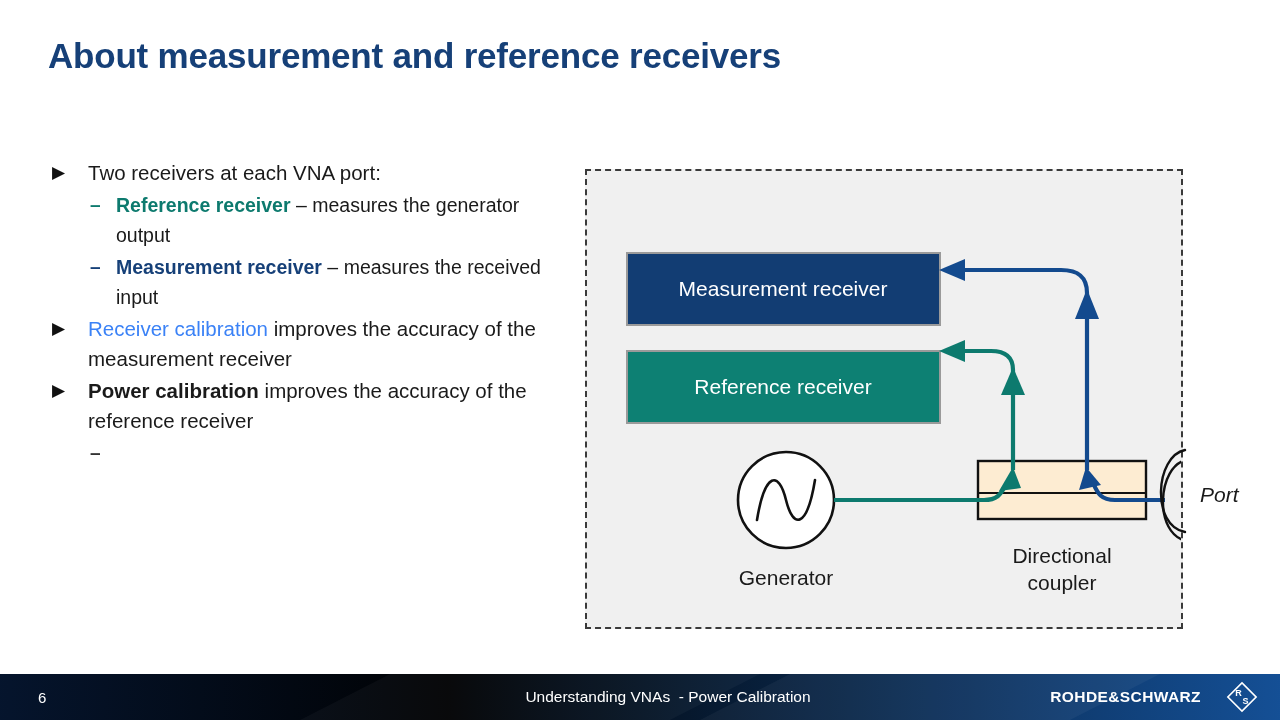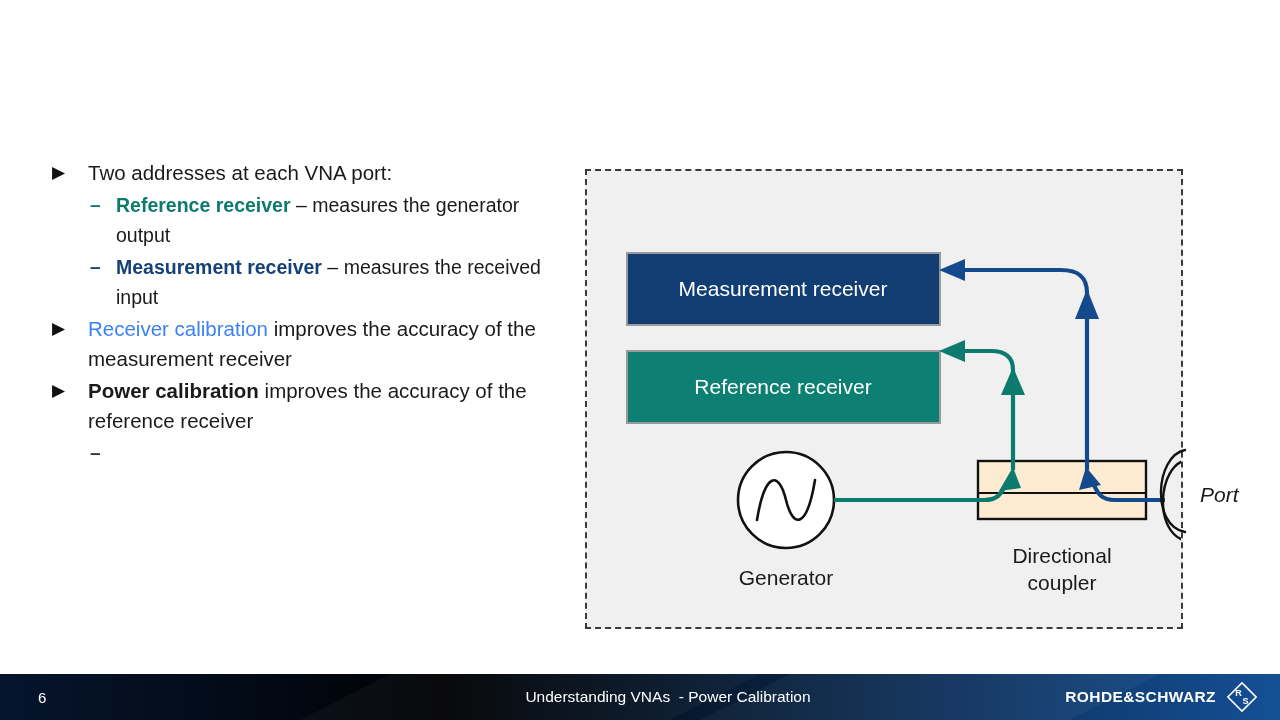--- a/index.html
+++ b/index.html
@@ -94,38 +94,39 @@
   }
   #footer-title{
     position:absolute;left:0;top:0;width:1280px;height:46px;
     display:flex;align-items:center;justify-content:center;
     color:#ffffff;font-size:15.5px;
     white-space:pre;
     padding-left:28px;
   }
   #footer-logo{
     position:absolute;right:20px;top:0;height:46px;
-    display:flex;align-items:center;gap:8px;
+    display:flex;align-items:center;gap:23px;
   }
   #rs-wordmark{
     color:#ffffff;
     font-size:15.5px;
     font-weight:bold;
     letter-spacing:0.4px;
     white-space:nowrap;
   }
 </style>
 </head>
 <body>
 
 <div class="slide">
 
+  <div id="page-title">About measurement and reference receivers</div>
 
   <div id="bullet-list">
-      <div class="lvl1"><span class="marker" style="color: rgb(17, 17, 17);">▶</span><span style="color: rgb(26, 26, 26);">Two addresses at each VNA port:</span></div>
+      <div class="lvl1"><span class="marker" style="color: rgb(17, 17, 17);">▶</span><span style="color: rgb(26, 26, 26);">Two receivers at each VNA port:</span></div>
       <div class="lvl2"><span class="marker" style="color: rgb(13, 122, 110);">–</span><span style="color: rgb(13, 122, 110); font-weight: bold;">Reference receiver</span><span style="color: rgb(26, 26, 26);"> – measures the generator output</span></div>
       <div class="lvl2"><span class="marker" style="color: rgb(22, 64, 120);">–</span><span style="color: rgb(22, 64, 120); font-weight: bold;">Measurement receiver</span><span style="color: rgb(26, 26, 26);"> – measures the received input</span></div>
       <div class="lvl1"><span class="marker" style="color: rgb(17, 17, 17);">▶</span><span style="color: #3b82f6; font-weight: normal;">Receiver calibration</span><span style="color: rgb(26, 26, 26);"> improves the accuracy of the measurement receiver</span></div>
       <div class="lvl1"><span class="marker" style="color: rgb(17, 17, 17);">▶</span><span style="color: rgb(26, 26, 26); font-weight: bold;">Power calibration</span><span style="color: rgb(26, 26, 26);"> improves the accuracy of the reference receiver</span></div>
       <div class="lvl2"><span class="marker" style="color: rgb(51, 51, 51);">–</span></div>
     </div>
 
   <div id="diagram">
     <svg id="diagram-svg" width="594" height="456" viewBox="0 0 594 456">
 

